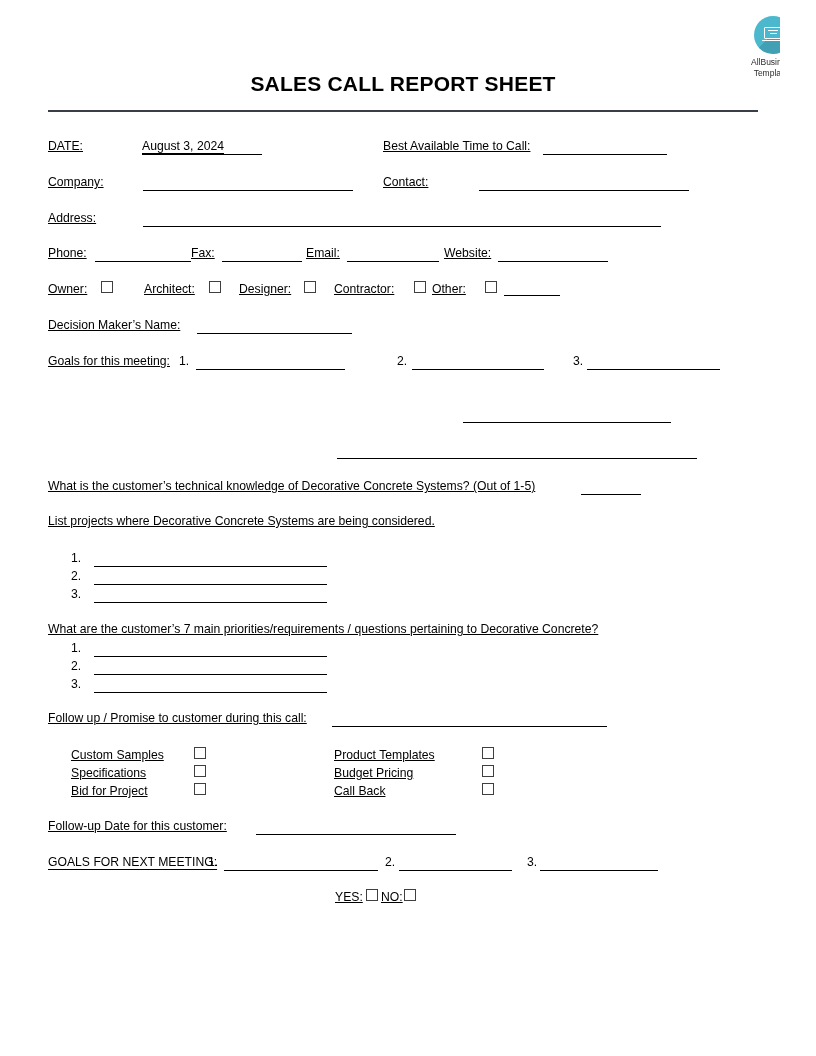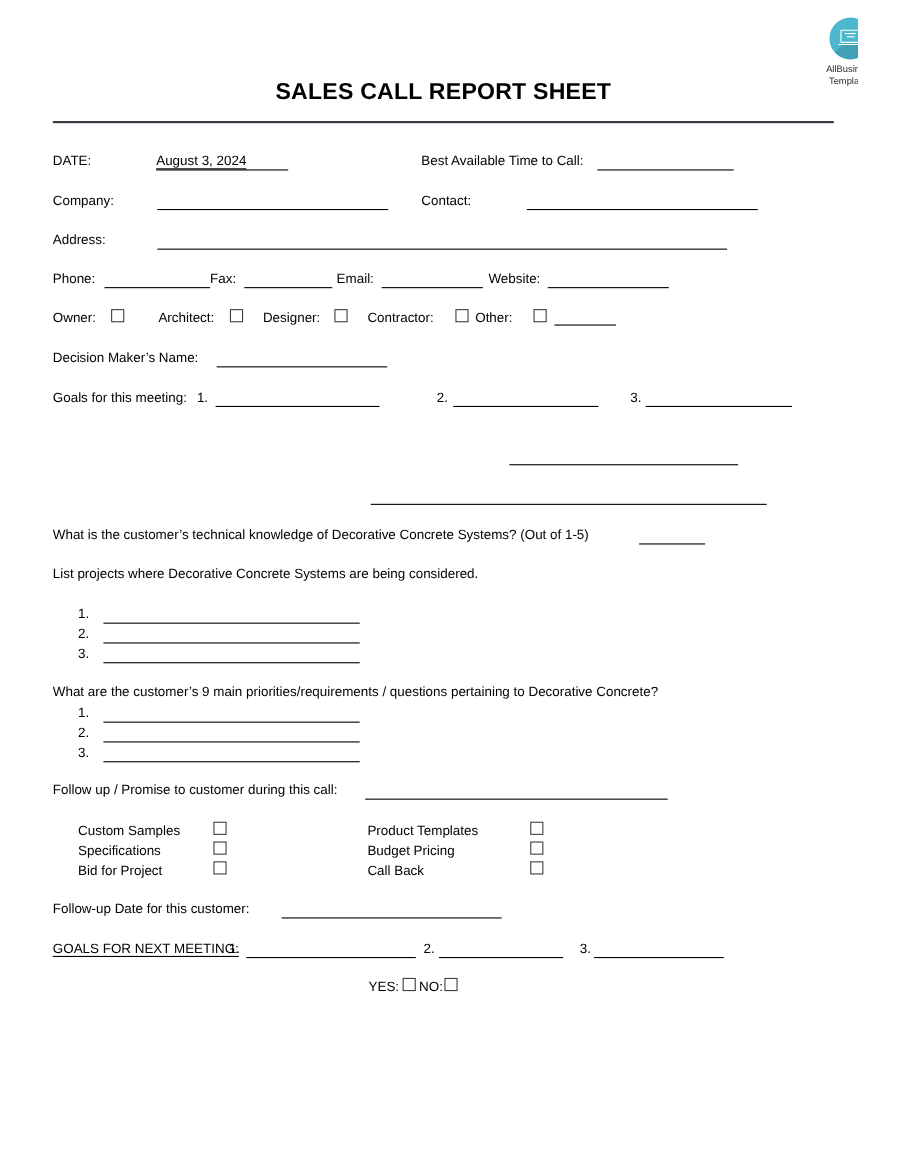--- a/index.html
+++ b/index.html
@@ -106,20 +106,21 @@
     border-top: 2px solid #3a3f47;
   }
 
   
   .fld {
     position: absolute;
     font-size: 12.2px;
     line-height: 15px;
     white-space: nowrap;
     font-family: "Liberation Sans", sans-serif;
+    text-decoration: underline;
   }
   .u {
     text-decoration: underline;
     text-underline-offset: 2.5px;
   }
   
   .line {
     position: absolute;
     height: 0;
     border-bottom: 1.3px solid #000000;
@@ -233,21 +234,21 @@
 
   <div class="num" style="top:551px; left:71px;">1.</div>
   <div class="line" style="top:566px; left:94px; width:233px;"></div>
 
   <div class="num" style="top:569px; left:71px;">2.</div>
   <div class="line" style="top:584px; left:94px; width:233px;"></div>
 
   <div class="num" style="top:587px; left:71px;">3.</div>
   <div class="line" style="top:602px; left:94px; width:233px;"></div>
 
-  <div class="fld" style="top:622px; left:48px;">What are the customer’s 9 main priorities/requirements / questions pertaining to Decorative Concrete?</div>
+  <div class="fld" style="top:622px; left:48px;">What are the customer’s 7 main priorities/requirements / questions pertaining to Decorative Concrete?</div>
 
   <div class="num" style="top:641px; left:71px;">1.</div>
   <div class="line" style="top:656px; left:94px; width:233px;"></div>
 
   <div class="num" style="top:659px; left:71px;">2.</div>
   <div class="line" style="top:674px; left:94px; width:233px;"></div>
 
   <div class="num" style="top:677px; left:71px;">3.</div>
   <div class="line" style="top:692px; left:94px; width:233px;"></div>
 

